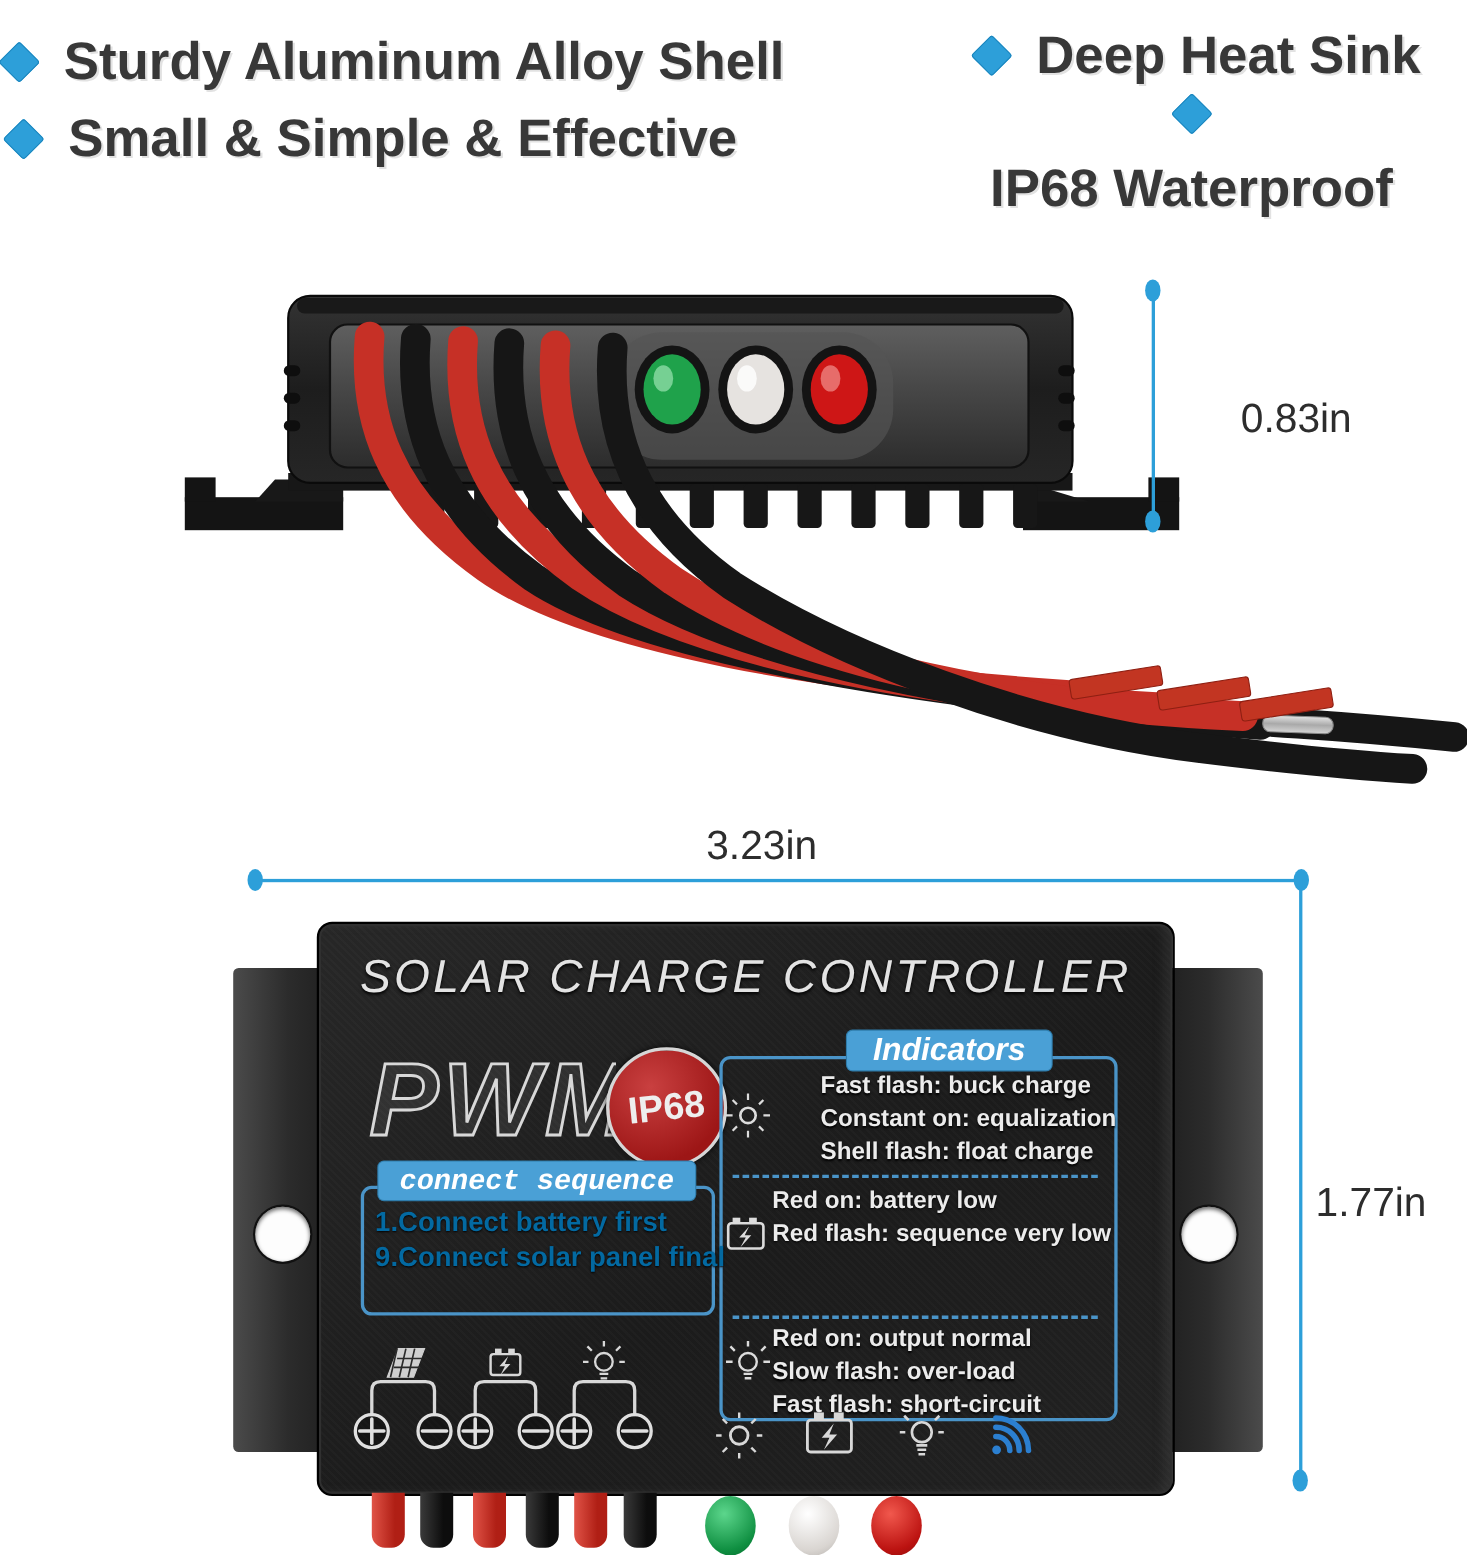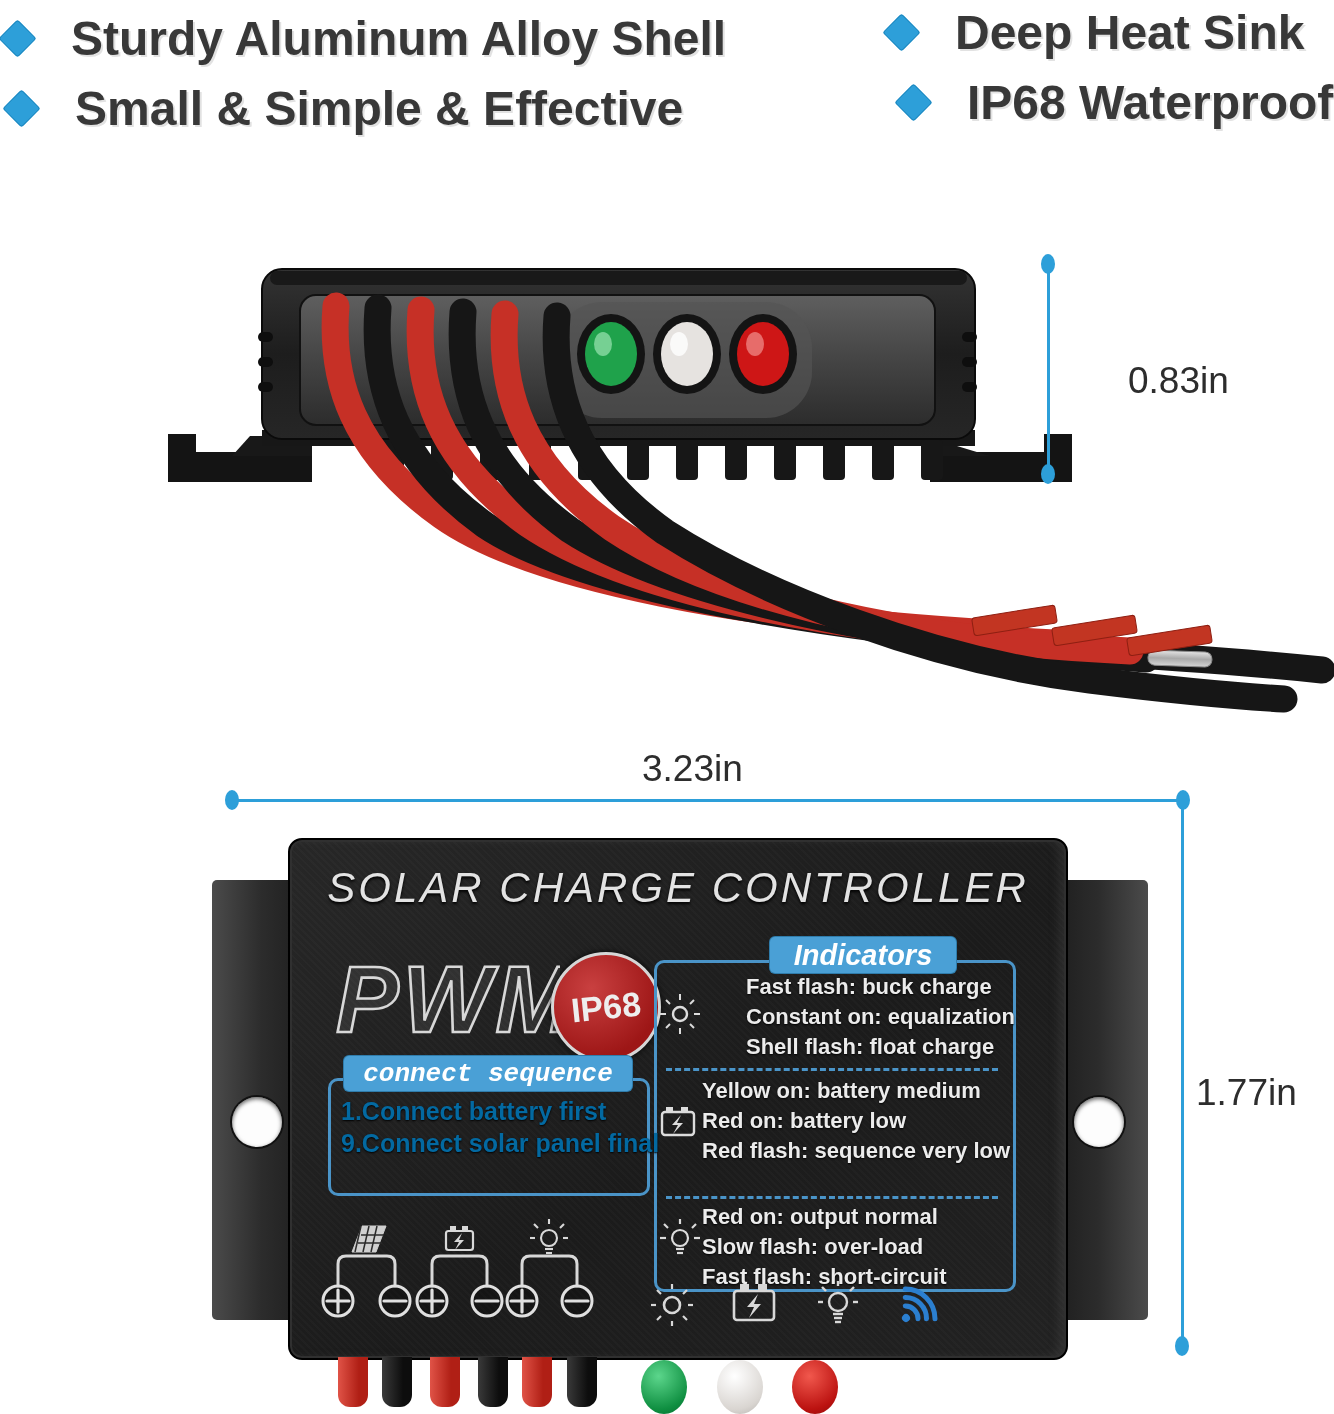--- a/index.html
+++ b/index.html
@@ -1,19 +1,19 @@
 <!DOCTYPE html>
 <html><head>
 <meta charset="utf-8">
 <style>
   html,body{margin:0;padding:0;background:#fff;}
   .canvas{position:relative;width:1334px;height:1414px;background:#ffffff;overflow:hidden;
           font-family:"Liberation Sans",sans-serif;}
   
-  .feature{position:absolute;display:flex;align-items:center;gap:40px;height:60px;}
+  .feature{position:absolute;display:flex;align-items:center;gap:27px;height:60px;margin-top:18px;}
   .diamond{width:27px;height:27px;background:#2D9FD9;transform:rotate(45deg);border-radius:3px;
            box-shadow:0 0 0 1px #1d86bd inset;flex:0 0 auto;}
   .feature .label{font-size:48px;font-weight:bold;color:#383838;white-space:nowrap;
                   text-shadow:2px 2px 0 rgba(150,150,150,.28);}
   
   .dim-line-v{position:absolute;width:3px;background:#2D9FD9;}
   .dim-line-h{position:absolute;height:3px;background:#2D9FD9;}
   .dim-dot{position:absolute;width:14px;height:20px;border-radius:50%;background:#2D9FD9;}
   .dim-label{position:absolute;font-size:37px;color:#2d2d2d;white-space:nowrap;}
   
@@ -63,21 +63,21 @@
     <div class="label">Sturdy Aluminum Alloy Shell</div>
   </div>
   <div class="feature" style="left:8px;top:78px;">
     <div class="diamond"></div>
     <div class="label">Small &amp; Simple &amp; Effective</div>
   </div>
   <div class="feature" style="left:888px;top:2px;">
     <div class="diamond"></div>
     <div class="label">Deep Heat Sink</div>
   </div>
-  <div class="feature" style="left:900px;top:72px;">
+  <div class="feature" style="left:900px;top:72px;flex-direction:column;">
     <div class="diamond"></div>
     <div class="label">IP68 Waterproof</div>
   </div>
 
   <svg style="position:absolute;left:0;top:240px;" width="1334" height="480" viewBox="0 0 1334 480">
     <defs>
       <linearGradient id="bodyGrad" x1="0" y1="0" x2="0" y2="1">
         <stop offset="0" stop-color="#333333"></stop>
           <stop offset="0.5" stop-color="#1d1d1d"></stop>
           <stop offset="1" stop-color="#262626"></stop>
@@ -198,21 +198,20 @@
 
   <div class="blue-panel" style="left:654px;top:960px;width:356px;height:326px;"></div>
   <div class="blue-tag" style="left:770px;top:937px;width:186px;height:36px;font-size:29px;">Indicators</div>
   <div style="position:absolute;left:702px;top:972px;z-index:3;margin-left:44px;">
     <div class="ind-line">Fast flash: buck charge</div>
     <div class="ind-line">Constant on: equalization</div>
     <div class="ind-line">Shell flash: float charge</div>
   </div>
   <div class="dash-sep" style="left:666px;top:1068px;width:332px;"></div>
   <div style="position:absolute;left:702px;top:1076px;z-index:3;">
-    <div class="ind-line">Yellow on: battery medium</div>
     <div class="ind-line">Red on: battery low</div>
     <div class="ind-line">Red flash: sequence very low</div>
   </div>
   <div class="dash-sep" style="left:666px;top:1196px;width:332px;"></div>
   <div style="position:absolute;left:702px;top:1202px;z-index:3;">
     <div class="ind-line">Red on: output normal</div>
     <div class="ind-line">Slow flash: over-load</div>
     <div class="ind-line">Fast flash: short-circuit</div>
   </div>
 

